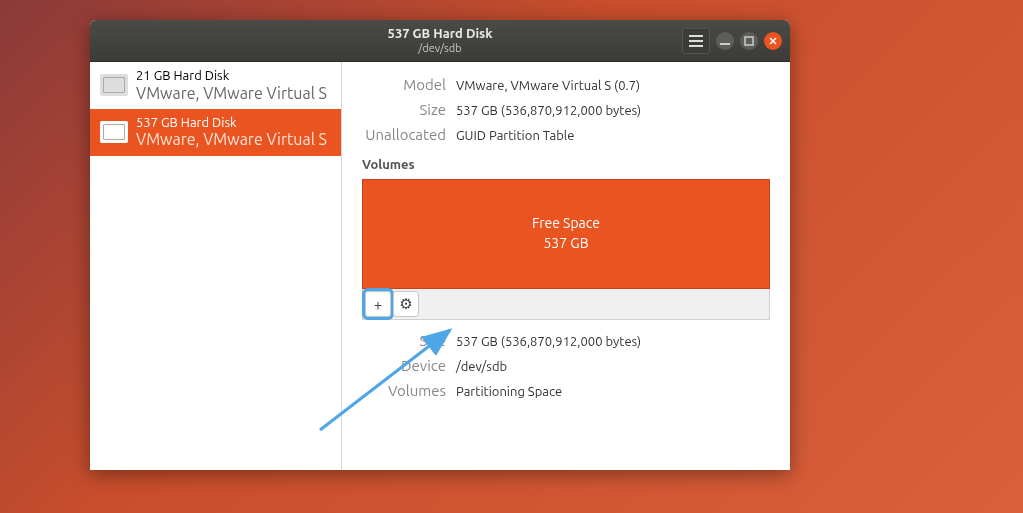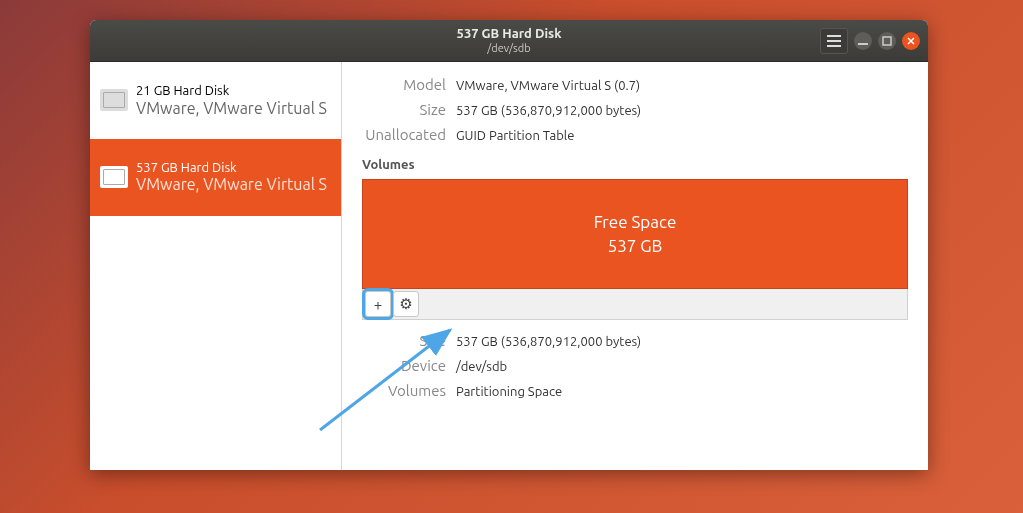--- a/index.html
+++ b/index.html
@@ -9,21 +9,21 @@
       background: linear-gradient(135deg, #8b3a3a 0%, #c94e2c 40%, #d9603a 100%);
       width: 1023px;
       height: 513px;
       overflow: hidden;
       position: relative;
     }
     .window {
       position: absolute;
       left: 90px;
       top: 20px;
-      width: 838px;
+      width: 700px;
       height: 450px;
       background: #f7f7f7;
       border-radius: 6px 6px 0 0;
       box-shadow: 0 4px 20px rgba(0,0,0,0.4);
       display: flex;
       flex-direction: column;
       overflow: hidden;
     }
     .titlebar {
       background: linear-gradient(to bottom, #4a4a46 0%, #3c3b37 100%);
@@ -79,21 +79,21 @@
     }
     .sidebar {
       width: 252px;
       background: #ffffff;
       border-right: 1px solid #d7d7d7;
     }
     .disk-item {
       display: flex;
       align-items: center;
       gap: 8px;
-      padding: 21px 10px;
+      padding: 6px 10px;
       cursor: pointer;
     }
     .disk-item.selected {
       background: #e95420;
       color: #fff;
     }
     .disk-icon {
       width: 28px; height: 22px;
       background: #ddd;
       border-radius: 2px;
@@ -138,21 +138,21 @@
     }
     .volume-block {
       background: #e95420;
       height: 110px;
       border: 1px solid #c9431a;
       display: flex;
       align-items: center;
       justify-content: center;
       flex-direction: column;
       color: #fff;
-      font-size: 17px;
+      font-size: 14px;
       line-height: 1.4;
     }
     .toolbar {
       display: flex;
       border: 1px solid #d0d0d0;
       border-top: none;
       background: #f0f0f0;
       padding: 2px;
       gap: 2px;
     }

